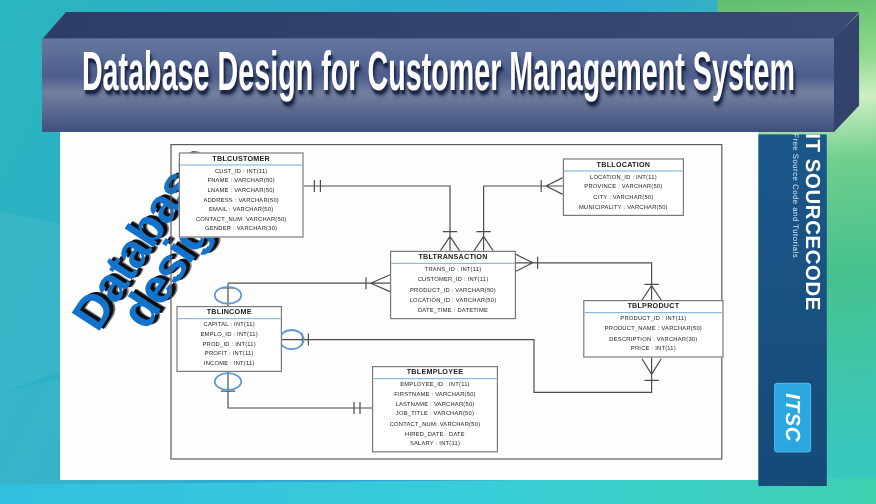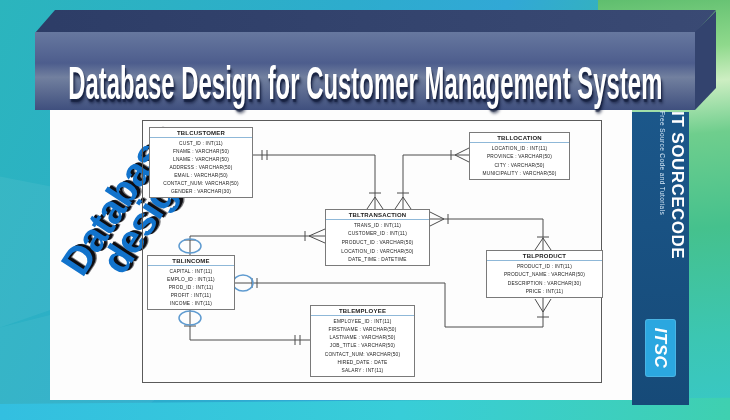--- a/index.html
+++ b/index.html
@@ -18,21 +18,21 @@
       background:linear-gradient(90deg,#33bfe0,#38cdd8 55%,#3fd0b0);
       clip-path:polygon(0 38%,100% 14%,100% 100%,0 100%); }
 
   
   .banner-top  { position:absolute; clip-path:polygon(55px 10px,716px 10px,695px 33px,35px 33px);
                  left:0; top:0; width:730px; height:40px; background:linear-gradient(90deg,#2c3c66,#3a4a74); z-index:8; }
   .banner-side { position:absolute; clip-path:polygon(695px 32px,716px 11px,716px 88px,695px 110px);
                  left:0; top:0; width:730px; height:115px; background:#33436e; z-index:8; }
   .banner-front { position:absolute; left:35px; top:32px; width:660px; height:78px; z-index:9;
                   background:linear-gradient(180deg,#67789f 0%,#4d5d8d 40%,#72809f 58%,#3f4f7e 100%);
-                  display:flex; align-items:flex-end; justify-content:center; }
+                  display:flex; align-items:flex-start; justify-content:center; }
   .banner-front span { font-size:46px; font-weight:bold; color:#fff; white-space:nowrap;
                   transform:scaleX(0.52); letter-spacing:0;
                   text-shadow:2px 3px 2px rgba(15,25,55,0.8), 4px 5px 4px rgba(15,25,55,0.45); }
 
   
   #panel { position:absolute; left:50px; top:110px; width:582px; height:290px; background:#fdfdfd;
            overflow:hidden; z-index:3; }
 
   
   #watermark { position:absolute; left:-24px; top:66px; width:210px; text-align:center;

